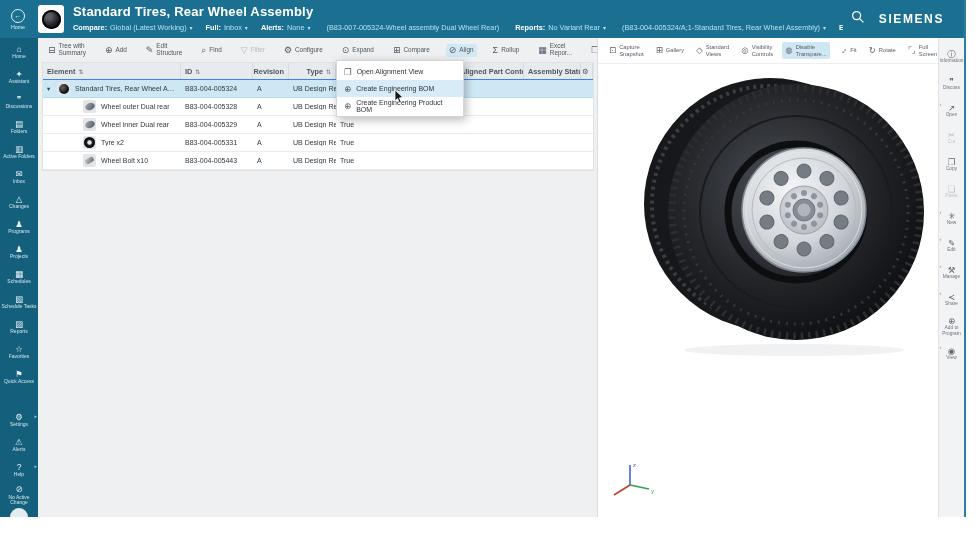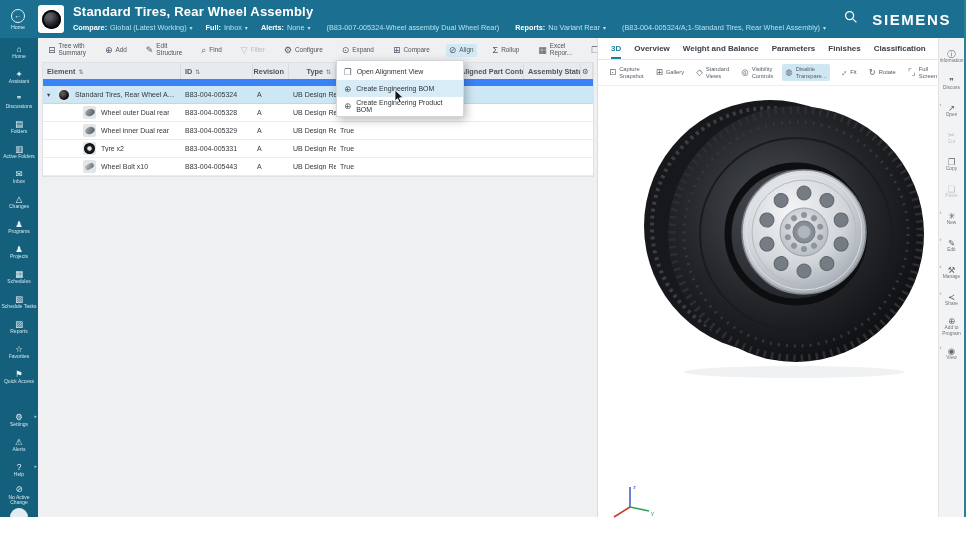--- a/index.html
+++ b/index.html
@@ -15,21 +15,21 @@
   .thumb-card{width:26px;height:28px;background:#fff;border-radius:3px;margin:5px 2px;display:flex;align-items:center;justify-content:center;flex:none;}
   .thumb-tire{width:19px;height:19px;border-radius:50%;background:radial-gradient(circle at 36% 34%,#5a5d62 0 14%,#1c1d20 55%,#000 100%);box-shadow:inset 0 0 0 2px #0a0a0c;}
   .htitles{flex:1;min-width:0;margin-left:7px;overflow:hidden;}
   .htitle{font-size:13px;font-weight:600;margin-top:4px;letter-spacing:.2px;}
   .hfields{display:flex;gap:13px;align-items:center;font-size:7.3px;margin-top:4px;white-space:nowrap;overflow:hidden;}
   .hfield{display:flex;align-items:center;gap:3px;}
   .hlab{font-weight:bold;color:#fff;}
   .hval{color:#b5e0f0;}
   .hcaret{color:#b5e0f0;font-size:6px;}
   .hsearch{align-self:center;margin:0 14px 0 8px;flex:none;}
-  .hbrand{align-self:center;margin-right:13px;font-weight:bold;font-size:15px;letter-spacing:1.6px;flex:none;}
+  .hbrand{align-self:center;margin-right:20px;font-weight:bold;font-size:12px;letter-spacing:1.6px;flex:none;}
 
   
   .lsidebar{position:absolute;left:0;top:38px;width:38px;height:479px;background:#14607c;display:flex;flex-direction:column;align-items:center;padding-top:2px;box-sizing:border-box;overflow:hidden;}
   .litem{position:relative;width:38px;height:25px;display:flex;flex-direction:column;align-items:center;justify-content:center;color:#e4f1f7;flex:none;}
   .lico{font-size:8.5px;line-height:1;}
   .llab{font-size:5px;line-height:1.12;text-align:center;margin-top:1px;color:#cfe5ef;max-width:36px;}
   .litem.chevron::after{content:"▸";position:absolute;right:1px;top:5px;font-size:5px;color:#9ec8d9;}
   .lspacer{flex:1;}
   .lavatar{width:18px;height:18px;border-radius:50%;background:#e3ecf1;margin-bottom:-9px;flex:none;}
 
@@ -37,21 +37,21 @@
   .main{position:absolute;left:38px;top:38px;width:559px;height:479px;background:#eef0f2;}
   .toolbar{height:24px;display:flex;align-items:center;gap:13px;padding-left:7px;overflow:hidden;}
   .tbtn{display:flex;align-items:center;gap:3px;color:#4e555c;flex:none;padding:2px 3px;border-radius:2px;}
   .tico{font-size:9px;line-height:1;color:#556;}
   .tlab{font-size:6.4px;line-height:1.08;white-space:pre-line;}
   .tbtn.disabled{color:#b7bbc0;}
   .tbtn.disabled .tico{color:#b7bbc0;}
   .tbtn.active{background:#d2e9f4;}
 
   .tablewrap{margin-left:4px;width:552px;background:#fff;border:1px solid #dfe2e5;box-sizing:border-box;}
-  .thead{display:flex;height:16px;background:#e7ebee;border-bottom:7px solid #3b82f6;font-size:7.3px;font-weight:bold;color:#4b565f;}
+  .thead{display:flex;height:16px;background:#e7ebee;border-bottom:1px solid #3b82f6;font-size:7.3px;font-weight:bold;color:#4b565f;}
   .thead .cell{display:flex;align-items:center;gap:3px;border-right:1px solid #d8dcdf;}
   .sort{font-size:6px;color:#6c757d;font-weight:normal;}
   .cell{box-sizing:border-box;padding:0 4px;overflow:hidden;white-space:nowrap;flex:none;}
   .c-el{width:138px;}.c-id{width:72px;}.c-rev{width:36px;justify-content:flex-end;}.c-type{width:47px;justify-content:flex-end;}
   .c-flag{width:120px;}.c-aligned{width:68px;}.c-rel{width:57px;}.c-gear{width:12px;padding:0 1px;}
   .trow{display:flex;height:17px;align-items:center;font-size:7px;color:#33383d;border-bottom:1px solid #e9ebed;background:#fff;}
   .trow.selected{background:#cde8f4;border-bottom:1px solid #b9dcec;}
   .trow .c-el{display:flex;align-items:center;height:100%;}
   .caret{width:10px;font-size:6.5px;color:#3c434a;flex:none;}
   .lvl1 .c-el{padding-left:40px;}
@@ -454,50 +454,20 @@
       <div class="mitem" data-name="menu-item-create-engineering-product-bom">
         <span class="mico" data-name="create-engineering-product-bom-icon">⊕</span>
         <span>Create Engineering Product BOM</span>
       </div>
     </div>
   <svg class="cursorptr" width="11" height="15" viewBox="0 0 11 15" data-name="mouse-cursor">
     <path d="M1 1 L1 12 L3.6 9.6 L5.5 14 L7.3 13.2 L5.4 8.9 L9 8.5 Z" fill="#16181a" stroke="#fff" stroke-width="0.8"></path>
   </svg>
 
   <div class="rpanel" data-name="content-panel">
-    <div class="tabs" data-name="content-tabs">
-      <div style="display:contents">
-        
-      
-          <div class="tab active" data-name="tab-3d">
-              <span>3D</span>
-            </div>
-        
-          <div class="tab" data-name="tab-overview">
-              <span>Overview</span>
-            </div>
-        
-          <div class="tab" data-name="tab-weight-and-balance">
-              <span>Weight and Balance</span>
-            </div>
-        
-          <div class="tab" data-name="tab-parameters">
-              <span>Parameters</span>
-            </div>
-        
-          <div class="tab" data-name="tab-finishes">
-              <span>Finishes</span>
-            </div>
-        
-          <div class="tab" data-name="tab-classification">
-              <span>Classification</span>
-            </div>
-        </div>
-
-    </div>
     <div class="vtoolbar" data-name="viewer-toolbar">
 
         <div class="vbtn" data-name="viewer-capture-snapshot-button">
           <span class="vico" data-name="capture-snapshot-icon">⊡</span>
           <span class="vlab">Capture
 Snapshot</span>
         </div>
 
         <div class="vbtn" data-name="viewer-gallery-button">
           <span class="vico" data-name="gallery-icon">⊞</span>

